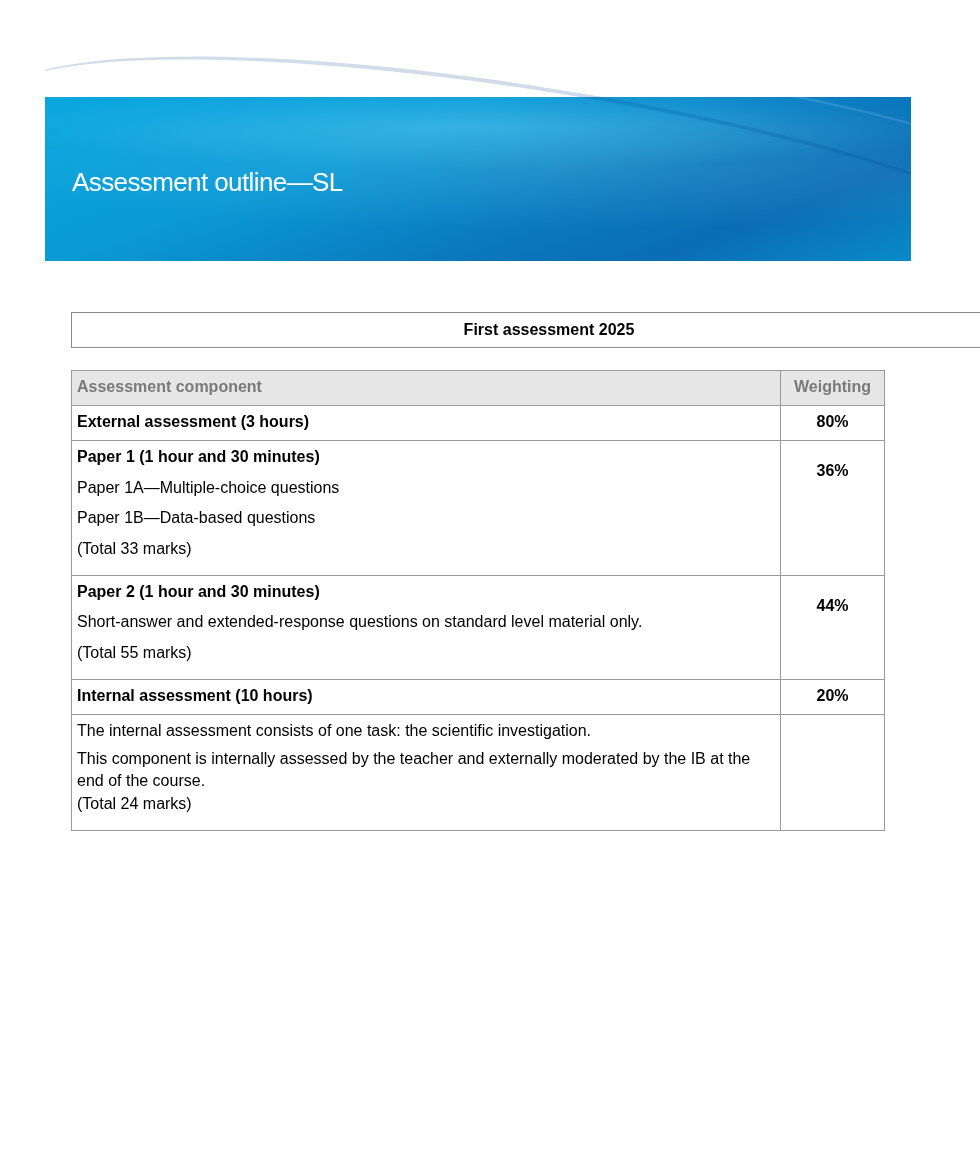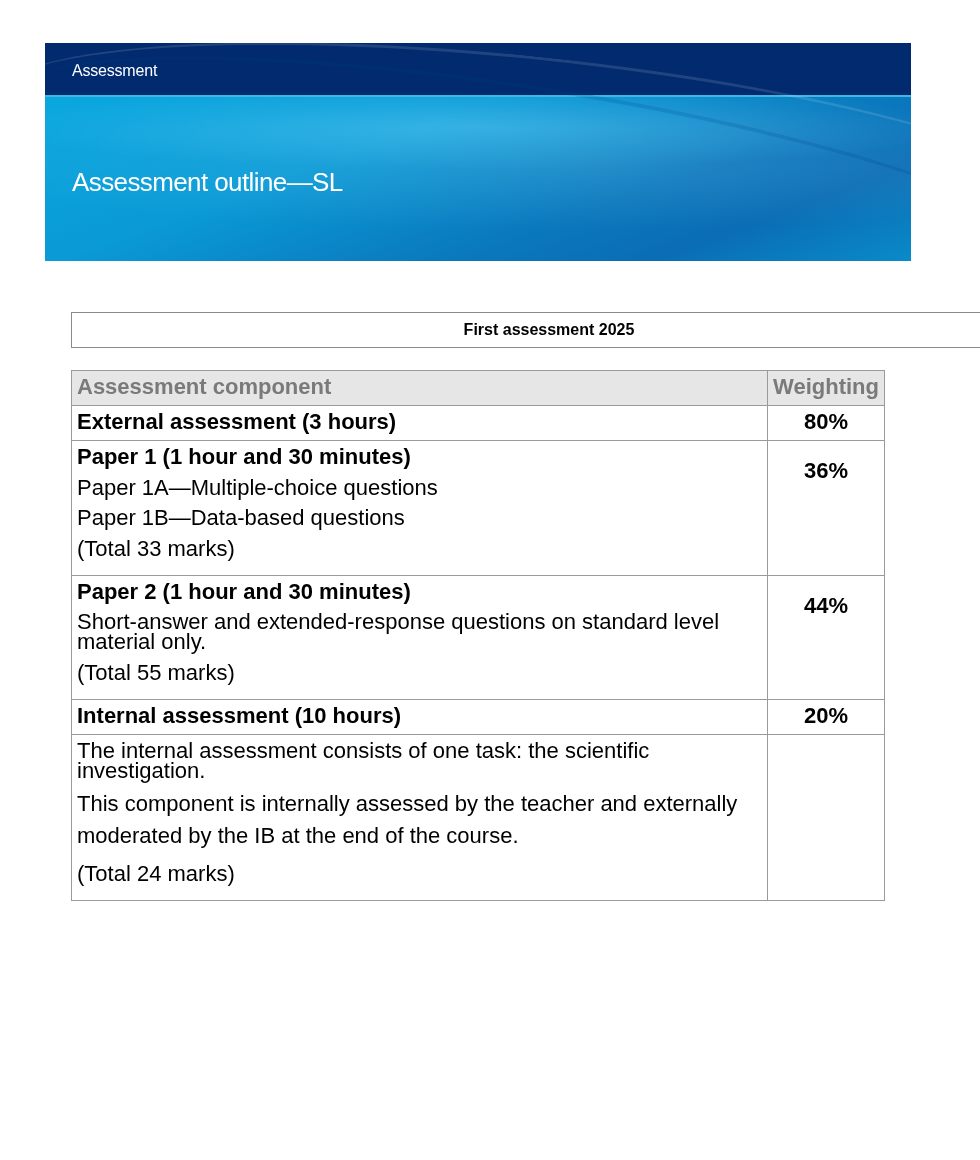--- a/index.html
+++ b/index.html
@@ -90,21 +90,21 @@
       font-size: 16px;
       line-height: 33px;
     }
 
     table.outline {
       position: absolute;
       left: 71px;
       top: 370px;
       width: 814px;
       border-collapse: collapse;
-      font-size: 22px;
+      font-size: 16px;
     }
     table.outline td, table.outline th {
       border: 1px solid #9a9a9a;
       padding: 0 5px;
       vertical-align: top;
     }
     table.outline th {
       background: #e6e6e6;
       color: #7a7a7a;
       font-weight: bold;
@@ -128,36 +128,33 @@
     .bold { font-weight: bold; }
     .cell-block {
       padding: 6px 0 14px 0;
     }
     .cell-block .line {
       line-height: 20px;
       margin-bottom: 10.5px;
     }
     .cell-block .line:last-child { margin-bottom: 2px; }
     .cell-block .line.wrap {
-      line-height: 32px;
-      margin-bottom: 12px;
+      line-height: 22px;
+      margin-bottom: 2px;
       margin-top: -3px;
     }
     td.weight.tall {
       padding-top: 20px;
       line-height: 20px;
     }
   </style>
 </head>
 <body>
 
 <div class="banner">
-  <div class="banner-top">
-    <span class="section-label">Assessment</span>
-  </div>
   <div class="banner-main">
     <div class="swoosh"></div>
     <div class="swoosh s2"></div>
     <h1 class="page-title">Assessment outline—SL</h1>
   </div>
 </div>
 
 <div class="first-assessment">First assessment 2025</div>
 
 <table class="outline">

